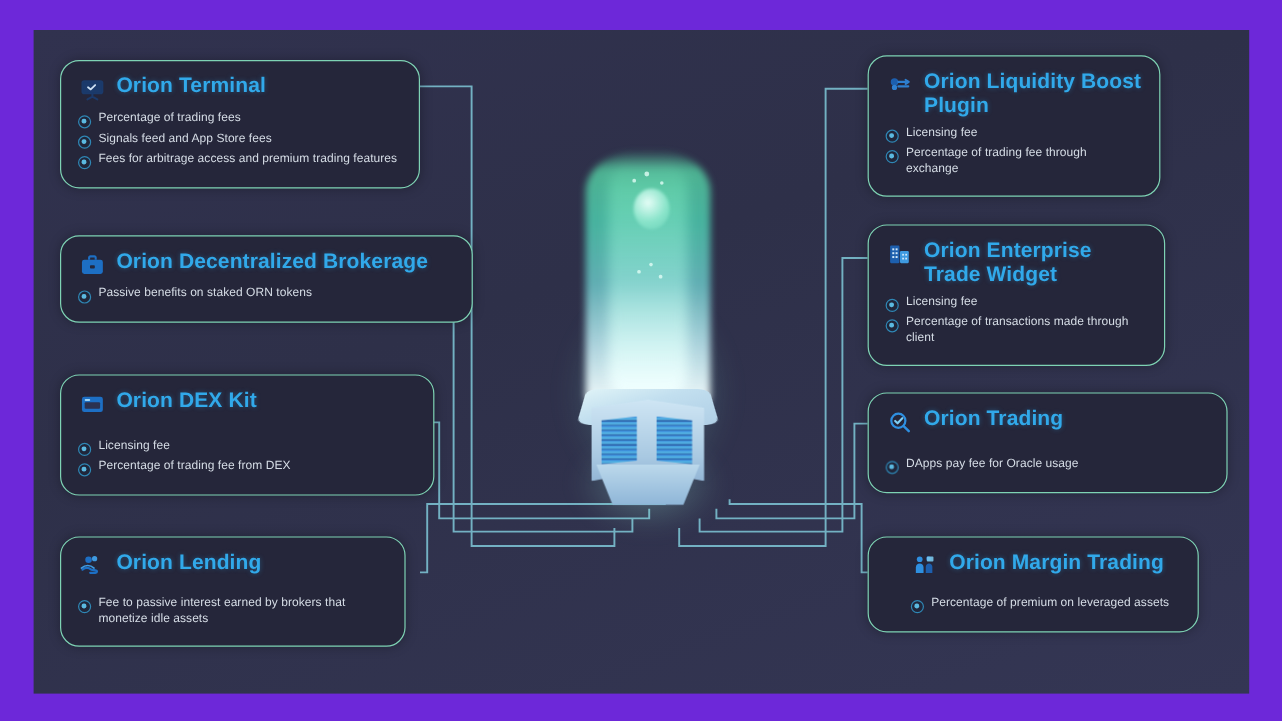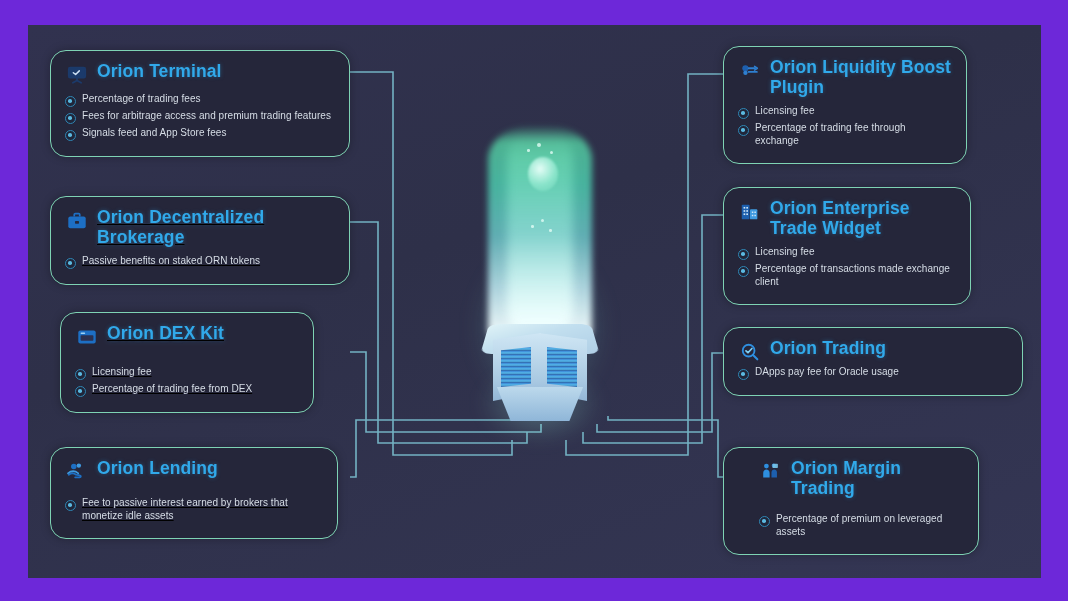--- a/index.html
+++ b/index.html
@@ -158,27 +158,27 @@
     border-radius: 50%; background: #5bb9e0;
   }
   .bullet-text {
     color: #d6dde6;
     font-size: 10px;
     line-height: 1.28;
     letter-spacing: 0.05px;
   }
   
   #card-terminal   { left: 50px;  top: 50px;  width: 300px; }
-  #card-brokerage  { left: 50px;  top: 196px; width: 300px; text-decoration: underline; }
-  #card-dexkit     { left: 60px;  top: 312px; width: 254px; text-decoration: underline; }
+  #card-brokerage  { left: 50px;  top: 196px; width: 344px; }
+  #card-dexkit     { left: 50px;  top: 312px; width: 312px; }
   #card-lending    { left: 50px;  top: 447px; width: 288px; }
   #card-liquidity  { left: 723px; top: 46px;  width: 244px; }
   #card-enterprise { left: 723px; top: 187px; width: 248px; }
   #card-oracle     { left: 723px; top: 327px; width: 300px; }
-  #card-margin     { left: 723px; top: 447px; width: 256px; padding-left: 35px; }
+  #card-margin     { left: 723px; top: 447px; width: 276px; padding-left: 35px; }
 </style>
 </head>
 <body>
 
 <div id="stage">
 
   <div id="panel"></div>
 
   <svg id="wires" viewBox="0 0 1068 601">
     <g fill="none" stroke="#7fc8d8" stroke-width="1.6" opacity="0.85">
@@ -228,25 +228,25 @@
       </span>
       <span class="card-title">Orion Terminal</span>
     </div>
     <div class="bullets">
       <div class="bullet">
         <span class="bullet-dot"></span>
         <span class="bullet-text">Percentage of trading fees</span>
       </div>
       <div class="bullet">
         <span class="bullet-dot"></span>
+        <span class="bullet-text">Signals feed and App Store fees</span>
+      </div>
+      <div class="bullet">
+        <span class="bullet-dot"></span>
         <span class="bullet-text">Fees for arbitrage access and premium trading features</span>
-      </div>
-      <div class="bullet">
-        <span class="bullet-dot"></span>
-        <span class="bullet-text">Signals feed and App Store fees</span>
       </div>
     </div>
   </div>
 
   <div class="card" id="card-brokerage">
     <div class="card-head">
       <span class="card-icon">
         <svg viewBox="0 0 24 24" fill="none">
           <rect x="2.5" y="7" width="19" height="13" rx="2.2" fill="#1d6fc4"></rect>
           <path d="M9 7V5.2A1.2 1.2 0 0 1 10.2 4h3.6A1.2 1.2 0 0 1 15 5.2V7" stroke="#1d6fc4" stroke-width="1.9" fill="none"></path>
@@ -291,21 +291,21 @@
       <span class="card-icon">
         <svg viewBox="0 0 24 24" fill="none">
           <circle cx="8.5" cy="6" r="3" fill="#1d6fc4"></circle>
           <circle cx="14" cy="5" r="2.4" fill="#3f9ae0"></circle>
           <path d="M3 15c2.5-2 5.5-2 8 0l4 .6c1.6.2 1.5 2.2-.2 2.2H10" stroke="#1d6fc4" stroke-width="2" stroke-linecap="round" fill="none"></path>
           <path d="M2 13.5c3.5-3 8-3 11.5 0" stroke="#3f9ae0" stroke-width="1.6" stroke-linecap="round" fill="none"></path>
         </svg>
       </span>
       <span class="card-title">Orion Lending</span>
     </div>
-    <div class="bullets" style="margin-top:14px;text-decoration:underline;">
+    <div class="bullets" style="margin-top:14px;">
       <div class="bullet">
         <span class="bullet-dot"></span>
         <span class="bullet-text">Fee to passive interest earned by brokers that monetize idle assets</span>
       </div>
     </div>
   </div>
 
   <div class="card" id="card-liquidity">
     <div class="card-head">
       <span class="card-icon">
@@ -352,37 +352,37 @@
       </span>
       <span class="card-title">Orion Enterprise Trade Widget</span>
     </div>
     <div class="bullets">
       <div class="bullet">
         <span class="bullet-dot"></span>
         <span class="bullet-text">Licensing fee</span>
       </div>
       <div class="bullet">
         <span class="bullet-dot"></span>
-        <span class="bullet-text">Percentage of transactions made exchange client</span>
+        <span class="bullet-text">Percentage of transactions made through client</span>
       </div>
     </div>
   </div>
 
   <div class="card" id="card-oracle">
     <div class="card-head">
       <span class="card-icon">
         <svg viewBox="0 0 24 24" fill="none">
           <circle cx="10.5" cy="10.5" r="6.4" stroke="#2e8fe0" stroke-width="2" fill="none"></circle>
           <path d="M15.3 15.3L20 20" stroke="#2e8fe0" stroke-width="2.2" stroke-linecap="round"></path>
           <path d="M7.6 10.7l2.2 2.1 4.3-4.6" stroke="#7fd0f5" stroke-width="1.9" stroke-linecap="round" stroke-linejoin="round" fill="none"></path>
         </svg>
       </span>
       <span class="card-title">Orion Trading</span>
     </div>
-    <div class="bullets" style="margin-top:3px;">
+    <div class="bullets" style="margin-top:18px;">
       <div class="bullet">
         <span class="bullet-dot"></span>
         <span class="bullet-text">DApps pay fee for Oracle usage</span>
       </div>
     </div>
   </div>
 
   <div class="card" id="card-margin">
     <div class="card-head">
       <span class="card-icon">

